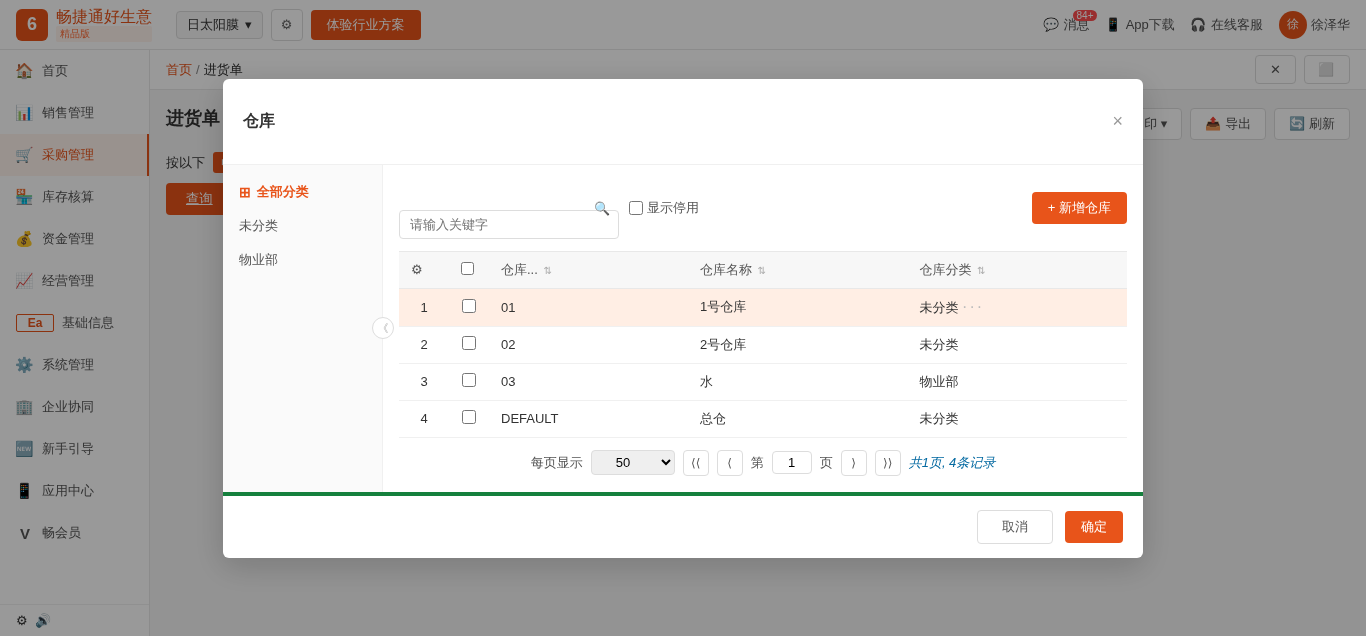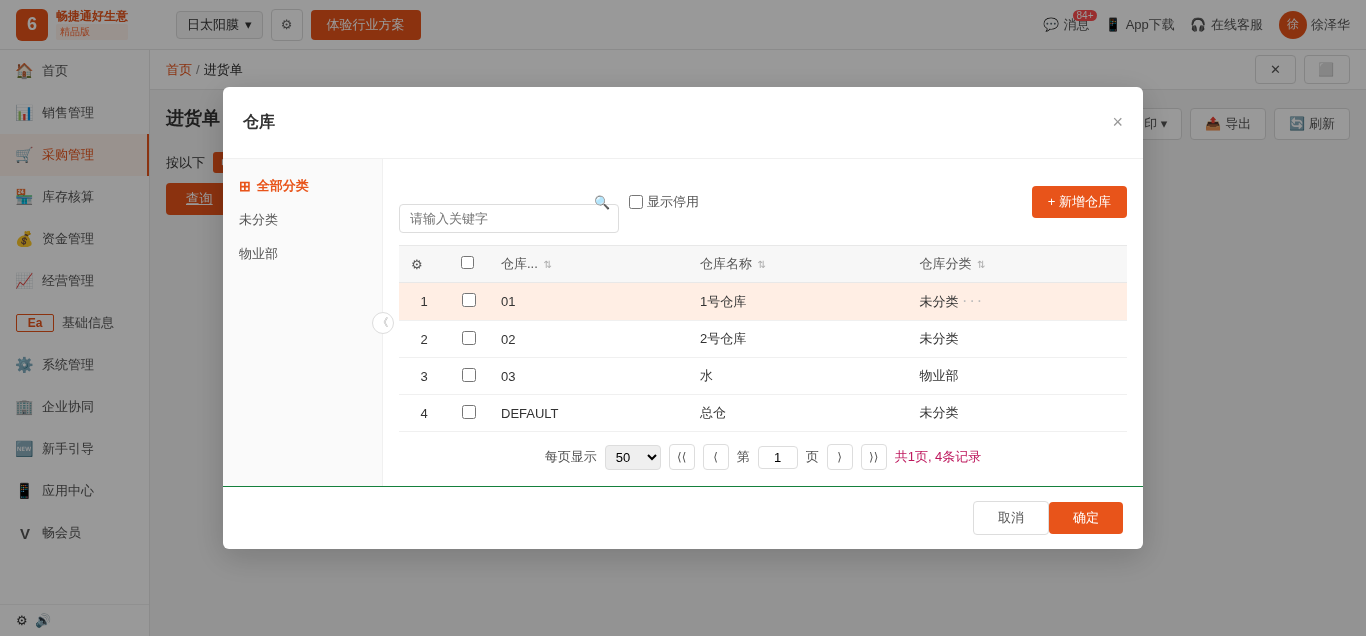--- a/index.html
+++ b/index.html
@@ -5,21 +5,21 @@
     * { box-sizing: border-box; margin: 0; padding: 0; }
     body { font-family: 'Microsoft YaHei', Arial, sans-serif; font-size: 13px; background: #f5f5f5; color: #333; overflow: hidden; }
 
     
     .app-container { display: flex; flex-direction: column; height: 636px; width: 1366px; }
 
     
     .top-header { background: #fff; height: 50px; display: flex; align-items: center; padding: 0 16px; border-bottom: 1px solid #e8e8e8; position: relative; z-index: 10; }
     .logo-area { display: flex; align-items: center; width: 150px; }
     .logo-icon { width: 32px; height: 32px; background: #e8541a; border-radius: 6px; display: flex; align-items: center; justify-content: center; color: #fff; font-size: 18px; font-weight: bold; margin-right: 8px; }
-    .logo-text { font-size: 12px; color: #e8541a; font-weight: bold; line-height: 1.2; }
+    .logo-text { font-size: 16px; color: #e8541a; font-weight: normal; line-height: 1.2; }
     .logo-badge { font-size: 10px; color: #ff6b35; background: #fff3ed; padding: 1px 4px; border-radius: 2px; }
     .store-selector { display: flex; align-items: center; background: #f7f7f7; border: 1px solid #ddd; border-radius: 4px; padding: 4px 10px; cursor: pointer; margin-left: 10px; }
     .store-name { font-size: 13px; color: #333; margin-right: 6px; }
     .gear-btn { width: 32px; height: 32px; border: 1px solid #ddd; border-radius: 4px; display: flex; align-items: center; justify-content: center; cursor: pointer; margin-left: 8px; color: #666; }
     .trial-btn { background: #e8541a; color: #fff; border: none; border-radius: 4px; padding: 6px 16px; cursor: pointer; font-size: 13px; margin-left: 8px; }
     .header-right { margin-left: auto; display: flex; align-items: center; gap: 16px; }
     .header-icon-item { display: flex; align-items: center; gap: 4px; color: #555; cursor: pointer; font-size: 13px; position: relative; }
     .badge { background: #ff4d4f; color: #fff; font-size: 10px; padding: 0 4px; border-radius: 8px; position: absolute; top: -6px; right: -8px; }
     .avatar { width: 28px; height: 28px; background: #e8541a; border-radius: 50%; display: flex; align-items: center; justify-content: center; color: #fff; font-size: 12px; }
 
@@ -46,21 +46,21 @@
     .page-title { font-size: 18px; font-weight: bold; color: #333; margin-bottom: 12px; }
     .action-btn { padding: 6px 14px; border: 1px solid #ddd; border-radius: 4px; background: #fff; cursor: pointer; font-size: 13px; color: #555; }
     .query-btn { background: #e8541a; color: #fff; border: none; border-radius: 4px; padding: 6px 20px; cursor: pointer; text-decoration: underline; }
     .set-btn { background: #fff; border: 1px solid #ddd; border-radius: 4px; padding: 6px 14px; cursor: pointer; }
 
     
     .overlay { position: fixed; top: 0; left: 0; width: 100%; height: 100%; background: rgba(0,0,0,0.4); z-index: 100; display: flex; align-items: center; justify-content: center; }
 
     
     .modal { background: #fff; border-radius: 6px; width: 920px; max-height: 580px; display: flex; flex-direction: column; box-shadow: 0 8px 32px rgba(0,0,0,0.18); }
-    .modal-header { display: flex; align-items: center; justify-content: space-between; padding: 25px 20px; border-bottom: 1px solid #f0f0f0; }
+    .modal-header { display: flex; align-items: center; justify-content: space-between; padding: 32px 20px; border-bottom: 1px solid #f0f0f0; }
     .modal-title { font-size: 16px; font-weight: bold; color: #333; }
     .modal-close { cursor: pointer; color: #999; font-size: 18px; }
     .modal-body { display: flex; flex: 1; overflow: hidden; }
 
     
     .cat-sidebar { width: 160px; border-right: 1px solid #f0f0f0; padding: 10px 0; background: #fafafa; position: relative; }
     .cat-collapse-btn { position: absolute; right: -12px; top: 50%; transform: translateY(-50%); background: #fff; border: 1px solid #ddd; border-radius: 50%; width: 22px; height: 22px; display: flex; align-items: center; justify-content: center; cursor: pointer; color: #aaa; font-size: 11px; z-index: 5; }
     .cat-item { padding: 8px 16px; cursor: pointer; color: #555; font-size: 13px; display: flex; align-items: center; gap: 6px; }
     .cat-item.active { color: #e8541a; font-weight: bold; }
     .cat-item .cat-icon { color: #e8541a; font-size: 14px; }
@@ -81,29 +81,29 @@
     .data-table td { padding: 9px 12px; border-bottom: 1px solid #f0f0f0; color: #333; }
     .data-table tr.selected td { background: #ffeee4; }
     .col-checkbox { width: 40px; text-align: center; }
     .col-gear { width: 50px; text-align: center; }
     .row-checkbox { width: 14px; height: 14px; border: 1px solid #ddd; border-radius: 2px; cursor: pointer; }
     .row-checkbox.checked { background: transparent; border-color: #e8541a; }
     .sort-icon { color: #aaa; font-size: 10px; margin-left: 2px; }
 
     
     .pagination { display: flex; align-items: center; justify-content: center; gap: 8px; padding: 12px 0 4px; font-size: 13px; color: #555; }
-    .page-size-select { border: 1px solid #ddd; border-radius: 4px; padding: 3px 6px; font-size: 13px; }
+    .page-size-select { border: 1px solid #ddd; border-radius: 4px; padding: 3px 20px; font-size: 13px; }
     .page-btn { width: 26px; height: 26px; border: 1px solid #ddd; border-radius: 4px; display: flex; align-items: center; justify-content: center; cursor: pointer; color: #555; background: #fff; font-size: 12px; }
     .page-input { width: 40px; border: 1px solid #ddd; border-radius: 4px; padding: 3px 6px; text-align: center; font-size: 13px; }
-    .page-total { color: #be185d; }
-
-    
-    .modal-footer { display: flex; align-items: center; justify-content: flex-end; gap: 0; padding: 14px 20px; border-top: 1px solid #15803d; }
+    .page-total { color: #0369a1; font-style: italic; }
+
+    
+    .modal-footer { display: flex; align-items: center; justify-content: flex-end; gap: 12px; padding: 14px 20px; border-top: 4px solid #15803d; }
     .cancel-btn { background: #fff; border: 1px solid #ddd; border-radius: 4px; padding: 7px 24px; cursor: pointer; color: #555; font-size: 13px; }
-    .confirm-btn { background: #e8541a; color: #fff; border: none; border-radius: 4px; padding: 7px 24px; cursor: pointer; font-size: 13px; }
+    .confirm-btn { background: #e8541a; color: #fff; border: none; border-radius: 4px; padding: 7px 16px; cursor: pointer; font-size: 13px; }
 
     .three-dots { color: #bbb; font-size: 16px; letter-spacing: 2px; }
   </style>
 </head>
 <body>
 
 <div class="app-container">
 
   <div class="top-header">
     <div class="logo-area">

